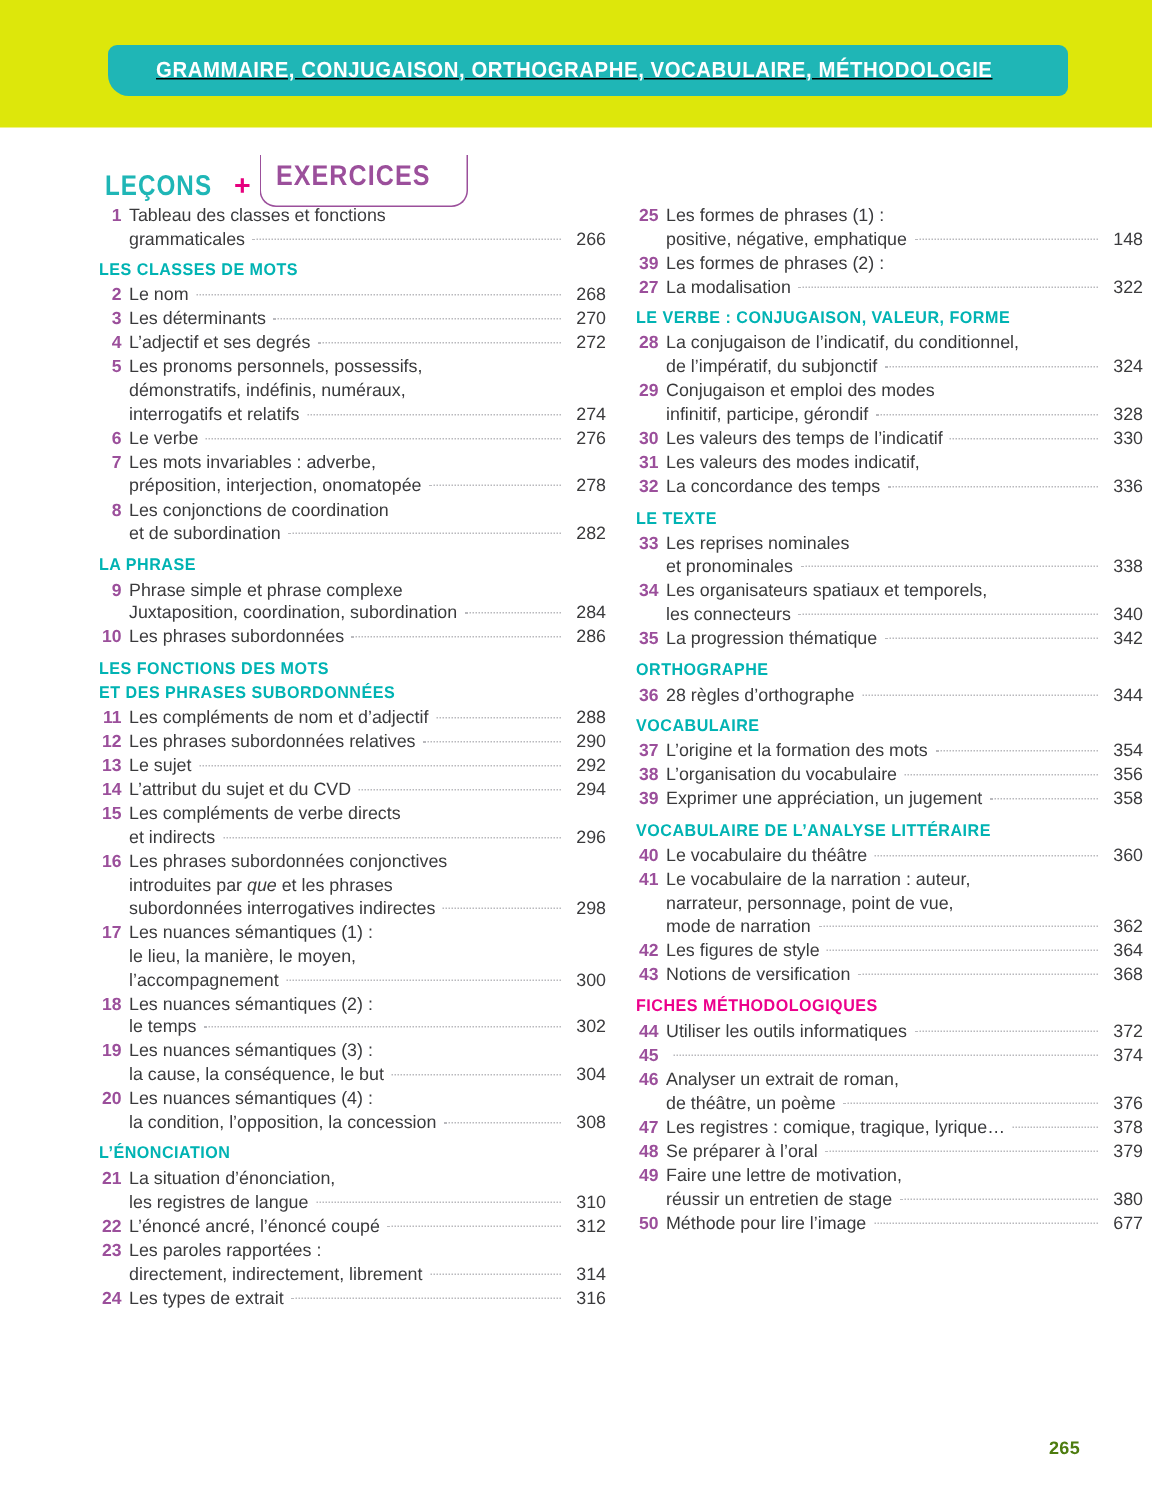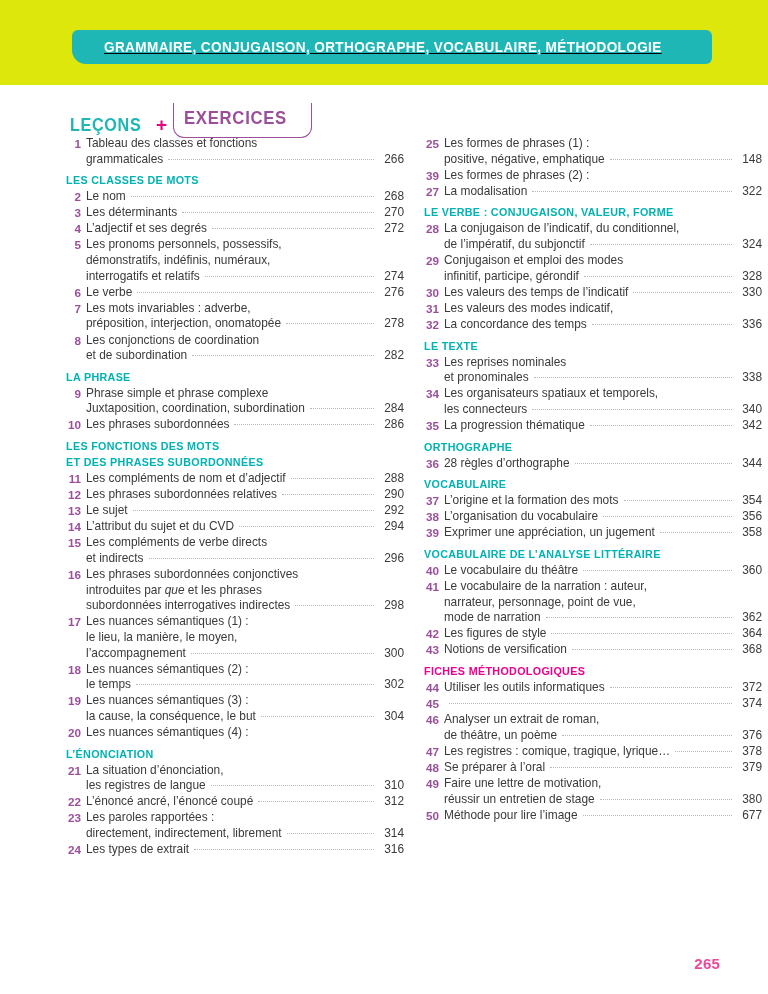--- a/index.html
+++ b/index.html
@@ -163,23 +163,23 @@
     font-size: 11.9px;
     width: 26px;
     text-align: right;
   }
   .line.nodots .dots { border-bottom: none; }
 
   
   .folio {
     position: absolute;
     right: 48px; bottom: 22px;
-    font-size: 15px;
+    font-size: 12px;
     font-weight: bold;
-    color: #ec4899;
+    color: #4d7c0f;
     letter-spacing: 0.2px;
   }
 </style>
 </head>
 <body>
 
 <div class="page">
 
   <div class="yellow-band"></div>
 
@@ -457,20 +457,25 @@
           </div>
         </div>
         <div class="entry">
           <div class="num">20</div>
           <div class="body">
             <div class="line nodots">
               <span class="txt">Les nuances sémantiques (4) :</span>
               <span class="dots"></span>
               <span class="pg"></span>
             </div>
+            <div class="line">
+              <span class="txt">la condition, l’opposition, la concession</span>
+              <span class="dots"></span>
+              <span class="pg">308</span>
+            </div>
           </div>
         </div>
         <div class="sec-head">L’ÉNONCIATION</div>
         <div class="entry">
           <div class="num">21</div>
           <div class="body">
             <div class="line nodots">
               <span class="txt">La situation d’énonciation,</span>
               <span class="dots"></span>
               <span class="pg"></span>

